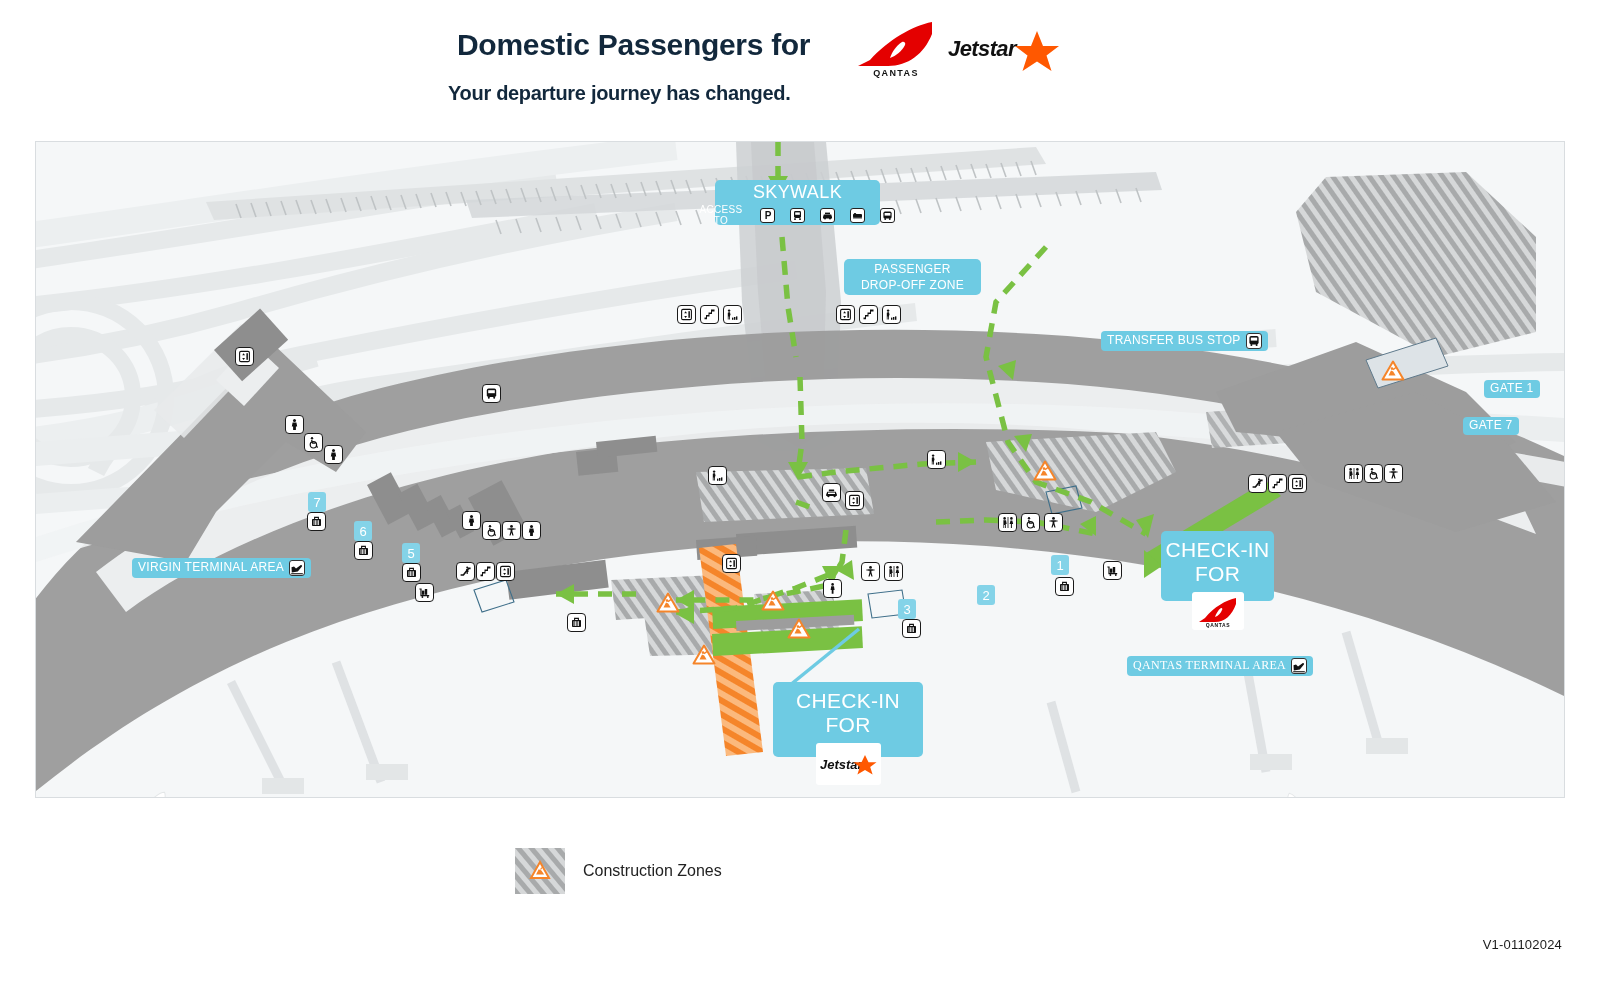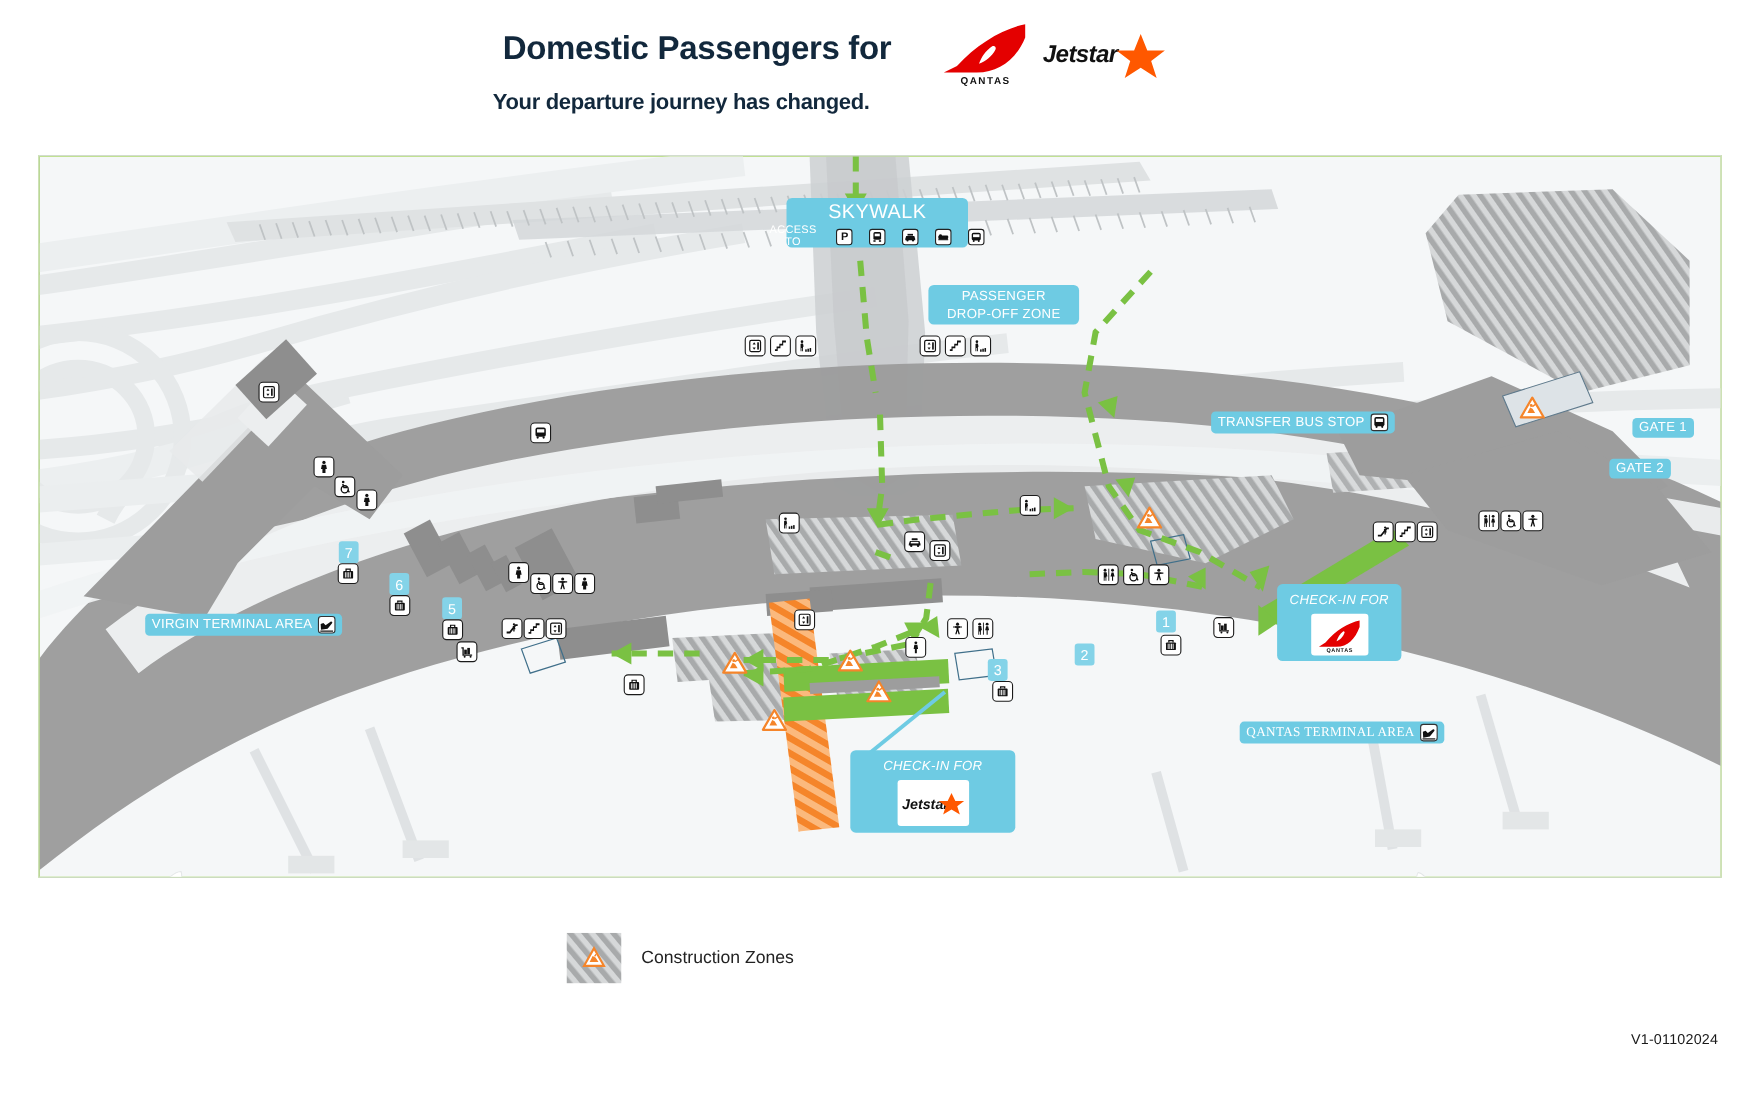--- a/index.html
+++ b/index.html
@@ -50,21 +50,21 @@
     font-size: 22px; font-weight: bold; font-style: italic;
     color: #111; letter-spacing: -0.6px;
   }
   #jetstar-logo .star { position: absolute; left: 66px; top: 0px; width: 46px; height: 44px; }
 
   
   #map {
     position: absolute; left: 35px; top: 141px;
     width: 1530px; height: 657px;
     border: 1px solid #d9dde0;
-    background: #84cc16;
+    background: #be185d;
     overflow: hidden;
   }
   #map svg.layer { position: absolute; left: 0; top: 0; width: 1530px; height: 657px; }
 
   
   .lbl {
     position: absolute;
     background: #6ecbe3;
     color: #ffffff;
     border-radius: 4px;
@@ -103,21 +103,21 @@
     font-size: 12px; text-align: center; letter-spacing: .3px;
     display:flex; flex-direction:column; align-items:center; justify-content:center;
     line-height: 1.35;
   }
 
   
   .checkin {
     position: absolute; background: #6ecbe3; border-radius: 5px;
     color: #fff; text-align: center;
   }
-  .checkin .ci-title { font-size: 12px; padding-top: 7px; letter-spacing: .3px; font-style: italic; }
+  .checkin .ci-title { font-size: 21px; padding-top: 7px; letter-spacing: .3px; }
   .checkin .ci-logo {
     margin: 6px auto 0 auto; background:#fff; border-radius:3px;
     display:flex; align-items:center; justify-content:center;
   }
   #checkin-qantas { left: 1125px; top: 389px; width: 113px; height: 70px; }
   #checkin-qantas .ci-logo { width: 52px; height: 38px; }
   #checkin-jetstar { left: 737px; top: 540px; width: 150px; height: 75px; }
   #checkin-jetstar .ci-logo { width: 65px; height: 42px; }
 
   
@@ -492,38 +492,38 @@
             </svg>
         </span>
       </div>
     </div>
 
     <div id="dropoff">
       <span>PASSENGER</span>
       <span>DROP-OFF ZONE</span>
     </div>
 
-    <div class="lbl" style="left:1065px; top:189px;margin-top:43px;">
+    <div class="lbl" style="left:1065px; top:189px;">
       <span>TRANSFER BUS STOP</span>
       <span class="lbl-icon">
         <svg width="14" height="14" viewBox="0 0 14 14" style="position:absolute;left:0;top:0">
             <rect x="2.4" y="2" width="9.2" height="8.4" rx="1.8" fill="#111"></rect>
             <rect x="3.8" y="3.6" width="6.4" height="3" fill="#fff"></rect>
             <circle cx="4.4" cy="11" r="1" fill="#111"></circle>
             <circle cx="9.6" cy="11" r="1" fill="#111"></circle>
           </svg>
       </span>
     </div>
 
     <div class="lbl" style="left:1448px; top:238px;">
       <span>GATE 1</span>
     </div>
 
     <div class="lbl" style="left:1427px; top:275px;">
-      <span>GATE 2</span>
+      <span>GATE 7</span>
     </div>
 
     <div class="lbl" style="left:96px; top:416px;">
       <span>VIRGIN TERMINAL AREA</span>
       <span class="lbl-icon">
         <svg width="14" height="14" viewBox="0 0 14 14" style="position:absolute;left:0;top:0">
             <path d="M1.5 6.2 L4 5.4 L6 7.4 L10.5 4.2 C11.4 3.6 12.6 4.6 11.9 5.6 L7.8 10.6 L1.8 11.6 Z" fill="#111"></path>
             <rect x="1.2" y="12.2" width="11.6" height="1.1" fill="#111"></rect>
           </svg>
       </span>

